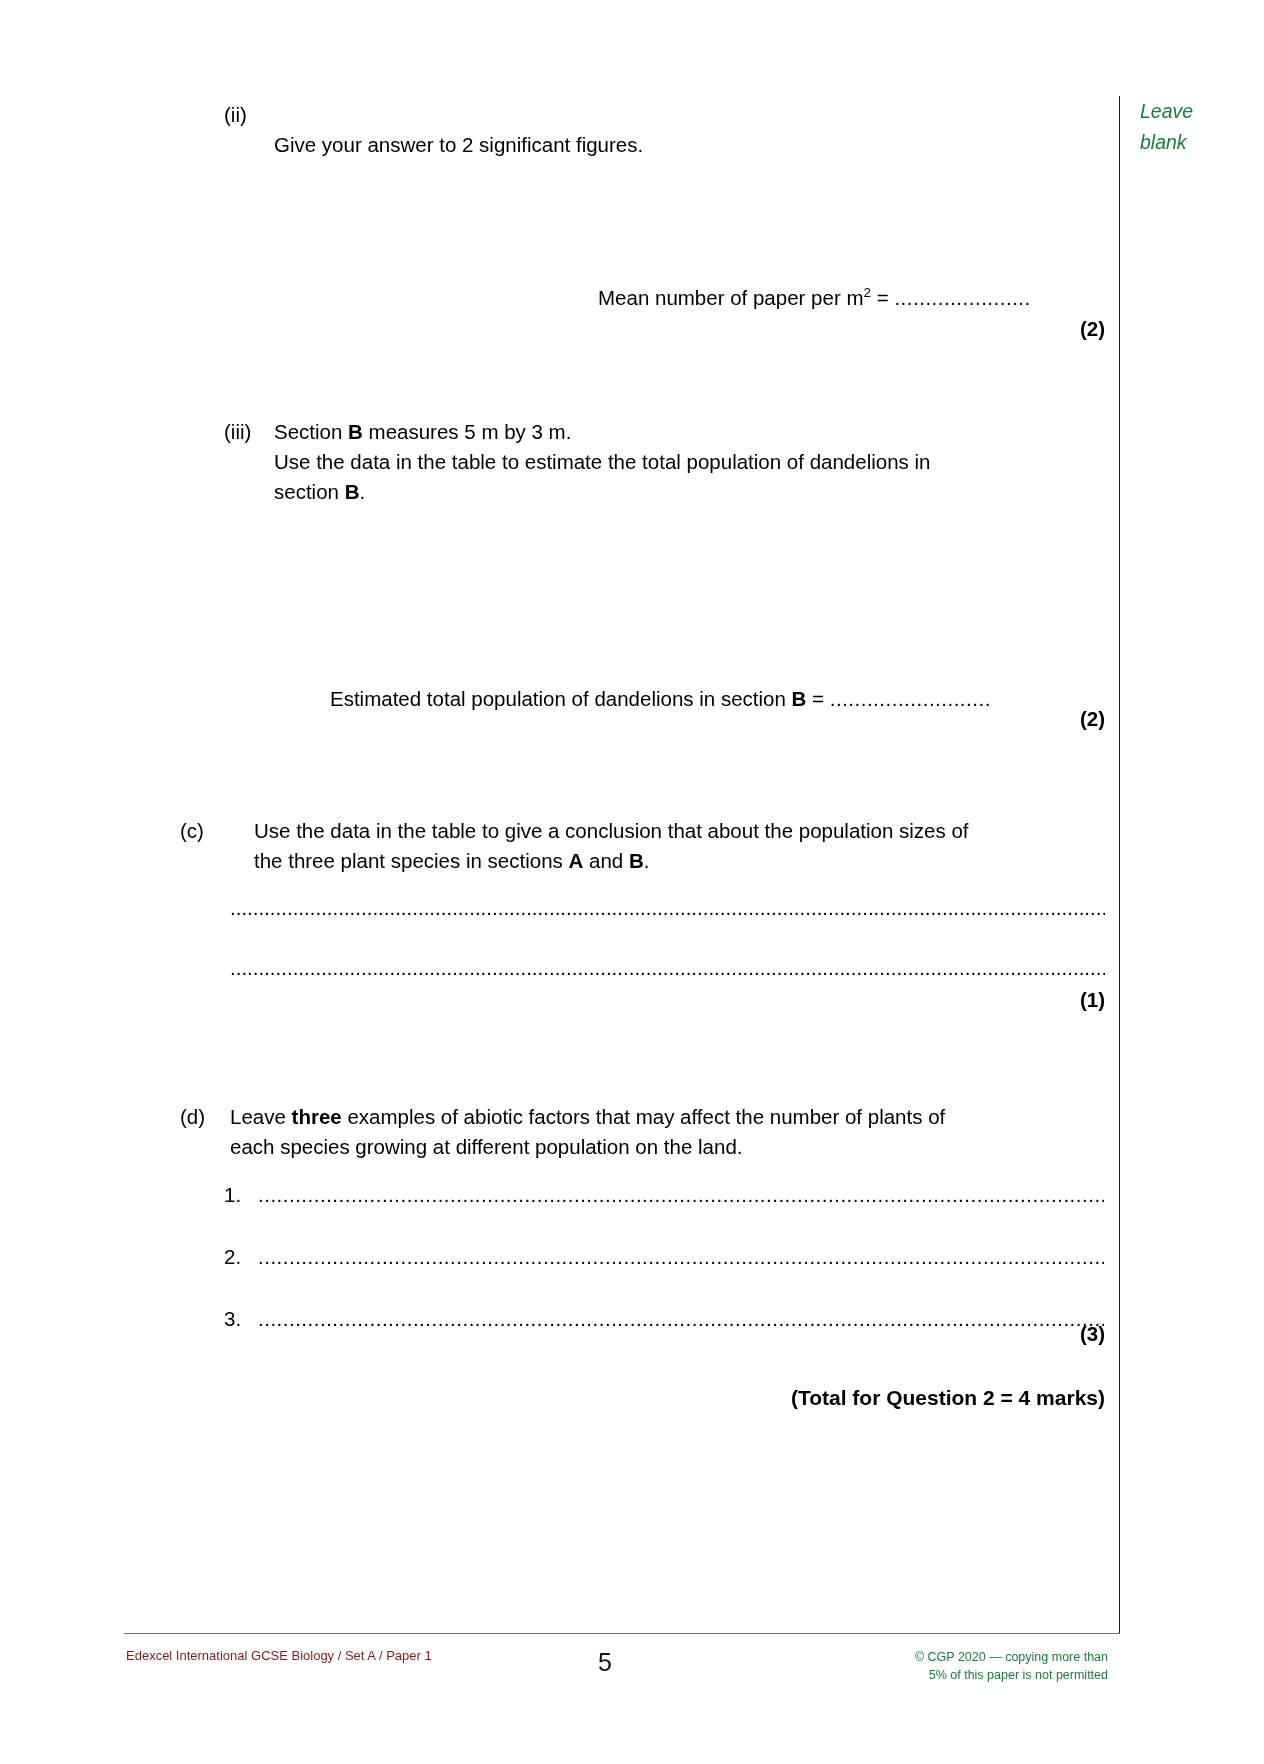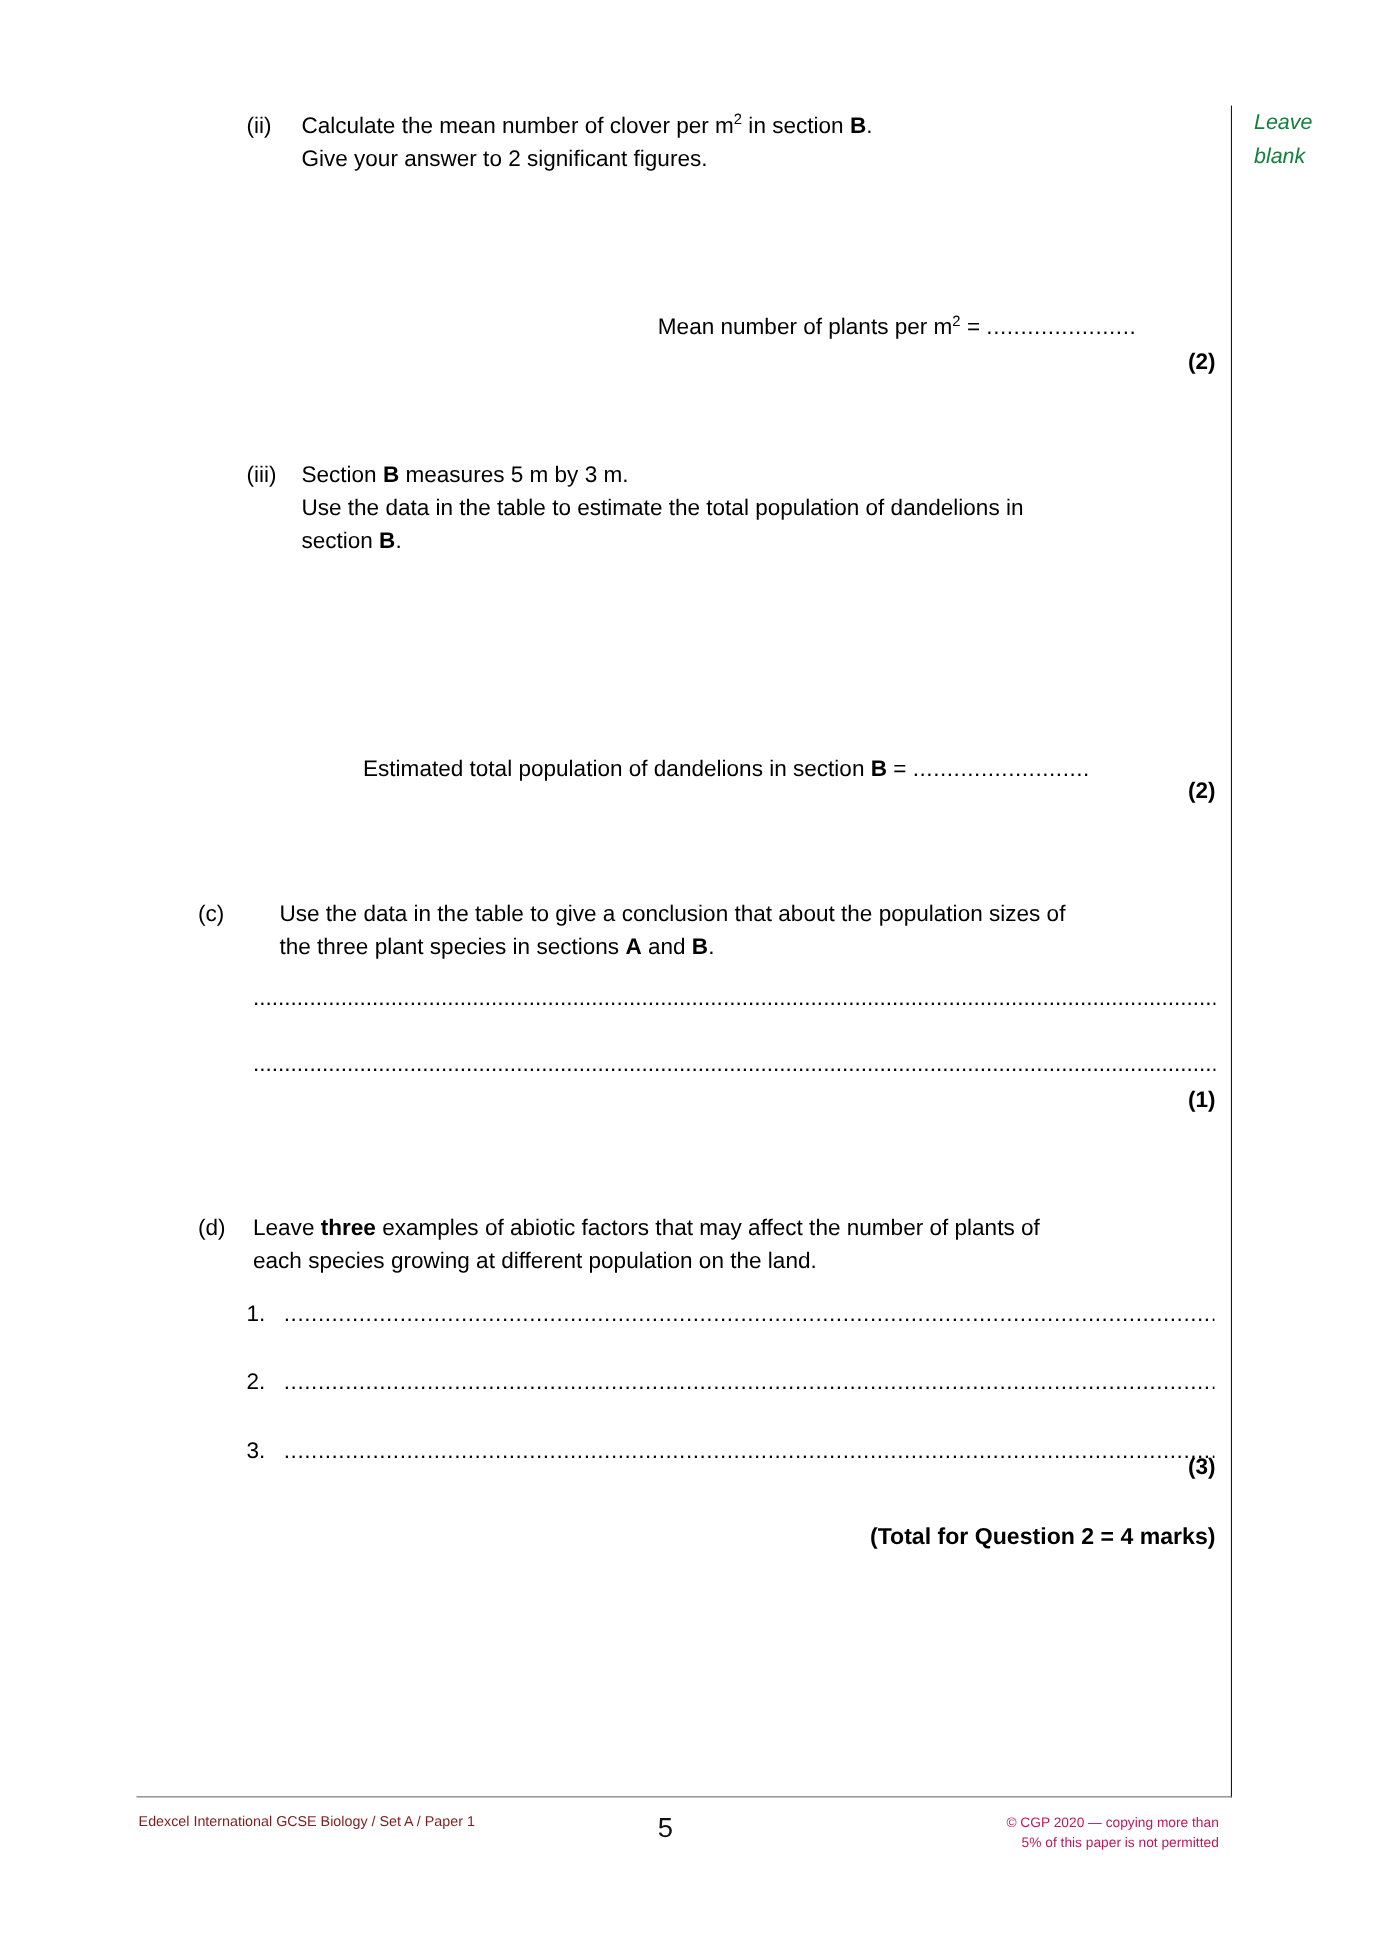--- a/index.html
+++ b/index.html
@@ -142,44 +142,44 @@
     color: #111;
   }
   .footer-right {
     position: absolute;
     left: 820px;
     top: 1648px;
     width: 288px;
     text-align: right;
     font-size: 12.5px;
     line-height: 18px;
-    color: #be185d;
+    color: #15803d;
   }
 </style>
 </head>
 <body>
 
 <div class="page">
 
   <div class="leave-blank-rule"></div>
   <div class="leave-blank-text">
     <div>Leave</div>
     <div>blank</div>
   </div>
 
   <div class="q" style="left:224px; top:100px; width:880px;">
     <span class="lbl">(ii)</span>
     <span class="body" style="margin-left:50px;">
-      <span><span>Calculate the mean number of clover per m</span><sup>2</sup><span> in section </span><b>B</b><span>.</span></span><br>
+      <br>
       <span>Give your answer to 2 significant figures.</span>
     </span>
   </div>
 
   <div class="ansline" style="left:598px; top:284px;">
-    <span>Mean number of plants per m</span><sup>2</sup><span> = </span><span class="dots">......................</span>
+    <span>Mean number of paper per m</span><sup>2</sup><span> = </span><span class="dots">......................</span>
   </div>
 
   <div class="marks" style="left:985px; top:317px;">(2)</div>
 
   <div class="q" style="left:224px; top:417px; width:880px;">
     <span class="lbl">(iii)</span>
     <span class="body" style="margin-left:50px;">
       <span><span>Section </span><b>B</b><span> measures 5 m by 3 m.</span></span><br>
       <span>Use the data in the table to estimate the total population of dandelions in</span><br>
       <span><span>section </span><b>B</b><span>.</span></span>

